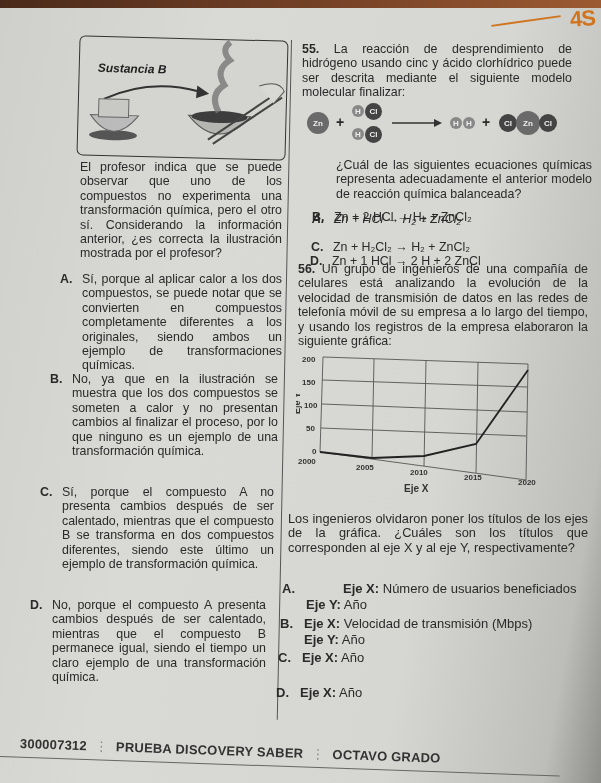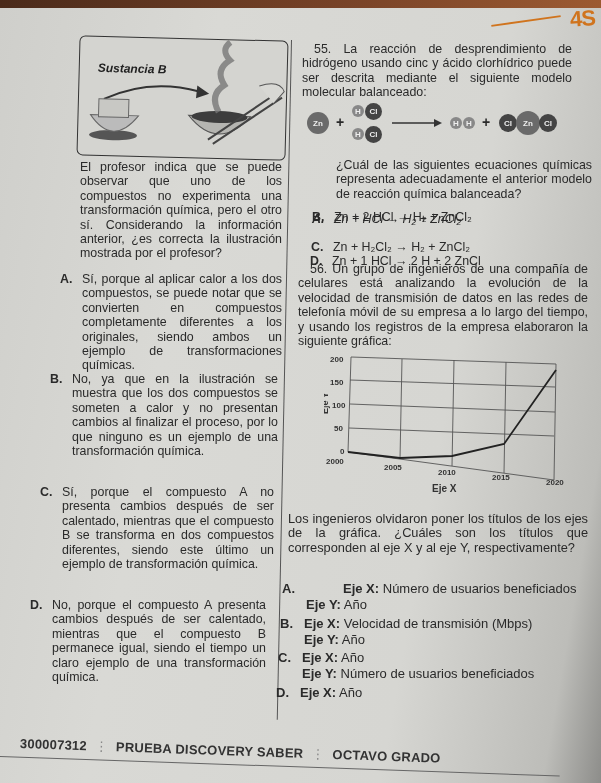--- a/index.html
+++ b/index.html
@@ -5,28 +5,28 @@
   html,body{margin:0;padding:0;}
   body{width:601px;height:783px;overflow:hidden;background:#6b3a22;font-family:"Liberation Sans",sans-serif;color:#2a2a2a;position:relative;}
   .page{position:absolute;left:0;top:8px;width:601px;height:775px;background:linear-gradient(100deg,#cfcfcb 0%,#d9d9d5 30%,#d6d6d2 70%,#bdbdb9 92%,#8d8d8a 100%);}
   .topstrip{position:absolute;left:0;top:0;width:601px;height:12px;background:linear-gradient(90deg,#4a2a1a,#7a4428 60%,#9c5a32);}
   .corner-mark{position:absolute;right:6px;top:-2px;color:#d0741e;font-weight:bold;font-size:22px;letter-spacing:-1px;transform:rotate(-4deg);}
   .corner-line{position:absolute;right:40px;top:12px;width:70px;height:2px;background:#d0741e;transform:rotate(-8deg);}
   .col-divider{position:absolute;left:291px;top:40px;width:1px;height:680px;background:#555;transform:rotate(1.2deg);transform-origin:top;}
   .illus{position:absolute;left:78px;top:38px;width:207px;height:118px;border:1.5px solid #333;border-radius:6px;transform:rotate(1.5deg);background:#d4d4d0;}
   .illus-label{position:absolute;left:18px;top:24px;font-weight:bold;font-style:italic;font-size:12px;color:#222;}
   .txt{position:absolute;font-size:12.4px;line-height:14.4px;text-align:justify;}
-  .q-num{font-weight:normal;margin-left:12px;}
+  .q-num{font-weight:bold;}
   .opt{position:absolute;font-size:12.4px;line-height:14.4px;}
   .opt-letter{position:absolute;left:0;top:0;font-weight:bold;}
   .opt-body{margin-left:22px;text-align:justify;}
   .eq{position:absolute;font-size:12.4px;}
   .eq .l{display:inline-block;width:22px;font-weight:bold;}
   .atom{position:absolute;border-radius:50%;display:flex;align-items:center;justify-content:center;font-size:8px;color:#eee;font-weight:bold;}
-  .chart{position:absolute;left:324px;top:352px;text-align:center;}
+  .chart{position:absolute;left:296px;top:352px;text-align:center;}
   .footer{position:absolute;left:20px;top:736px;font-weight:bold;font-size:13px;color:#333;transform:rotate(2deg);transform-origin:left;white-space:nowrap;letter-spacing:0.2px;}
   .footer .sep{color:#888;margin:0 8px;font-weight:normal;}
   .footer-line{position:absolute;left:0;top:756px;width:560px;height:1px;background:#666;transform:rotate(2deg);transform-origin:left;}
   b{font-weight:bold;}
 </style>
 </head>
 <body>
 
 <div class="topstrip"></div>
 <div class="page">
@@ -66,21 +66,21 @@
   <span class="opt-letter">C.</span>
   <div class="opt-body">Sí, porque el compuesto A no presenta cambios después de ser calentado, mientras que el compuesto B se transforma en dos compuestos diferentes, siendo este último un ejemplo de transformación química.</div>
 </div>
 <div class="opt" style="left:30px;top:598px;width:236px;">
   <span class="opt-letter">D.</span>
   <div class="opt-body">No, porque el compuesto A presenta cambios después de ser calentado, mientras que el compuesto B permanece igual, siendo el tiempo un claro ejemplo de una transformación química.</div>
 </div>
 
 <div class="txt" style="left:302px;top:42px;width:270px;">
   <span class="q-num">55.</span>
-  <span>La reacción de desprendimiento de hidrógeno usando cinc y ácido clorhídrico puede ser descrita mediante el siguiente modelo molecular balanceado:</span>
+  <span>La reacción de desprendimiento de hidrógeno usando cinc y ácido clorhídrico puede ser descrita mediante el siguiente modelo molecular finalizar:</span>
 </div>
 
 <div style="position:absolute;left:302px;top:100px;width:290px;height:45px;">
   <div class="atom" style="left:5px;top:12px;width:22px;height:22px;background:#6a6a6a;">Zn</div>
   <span style="position:absolute;left:34px;top:14px;font-weight:bold;font-size:14px;">+</span>
   <div class="atom" style="left:50px;top:5px;width:12px;height:12px;background:#888;">H</div>
   <div class="atom" style="left:63px;top:3px;width:17px;height:17px;background:#444;">Cl</div>
   <div class="atom" style="left:50px;top:28px;width:12px;height:12px;background:#888;">H</div>
   <div class="atom" style="left:63px;top:26px;width:17px;height:17px;background:#444;">Cl</div>
   <svg style="position:absolute;left:90px;top:18px" width="50" height="10">
@@ -144,21 +144,20 @@
   <div style="margin-left:24px;"><b>Eje Y:</b> <span>Año</span></div>
 </div>
 <div class="opt" style="left:280px;top:616px;width:312px;font-size:13px;line-height:16px;">
   <span class="opt-letter">B.</span>
   <div style="margin-left:24px;"><b>Eje X:</b> <span>Velocidad de transmisión (Mbps)</span></div>
   <div style="margin-left:24px;"><b>Eje Y:</b> <span>Año</span></div>
 </div>
 <div class="opt" style="left:278px;top:650px;width:314px;font-size:13px;line-height:16px;">
   <span class="opt-letter">C.</span>
   <div style="margin-left:24px;"><b>Eje X:</b> <span>Año</span></div>
-  <div style="margin-left:24px;"><b>Eje Y:</b> <span>Número de usuarios beneficiados</span></div>
 </div>
 <div class="opt" style="left:276px;top:684px;width:316px;font-size:13px;line-height:17px;">
   <span class="opt-letter">D.</span>
   <div style="margin-left:24px;"><b>Eje X:</b> <span>Año</span></div>
 </div>
 
 <div class="footer-line"></div>
 <div class="footer">
   <span>300007312</span><span class="sep">⋮</span><span>PRUEBA DISCOVERY SABER</span><span class="sep">⋮</span><span>OCTAVO GRADO</span>
 </div>

